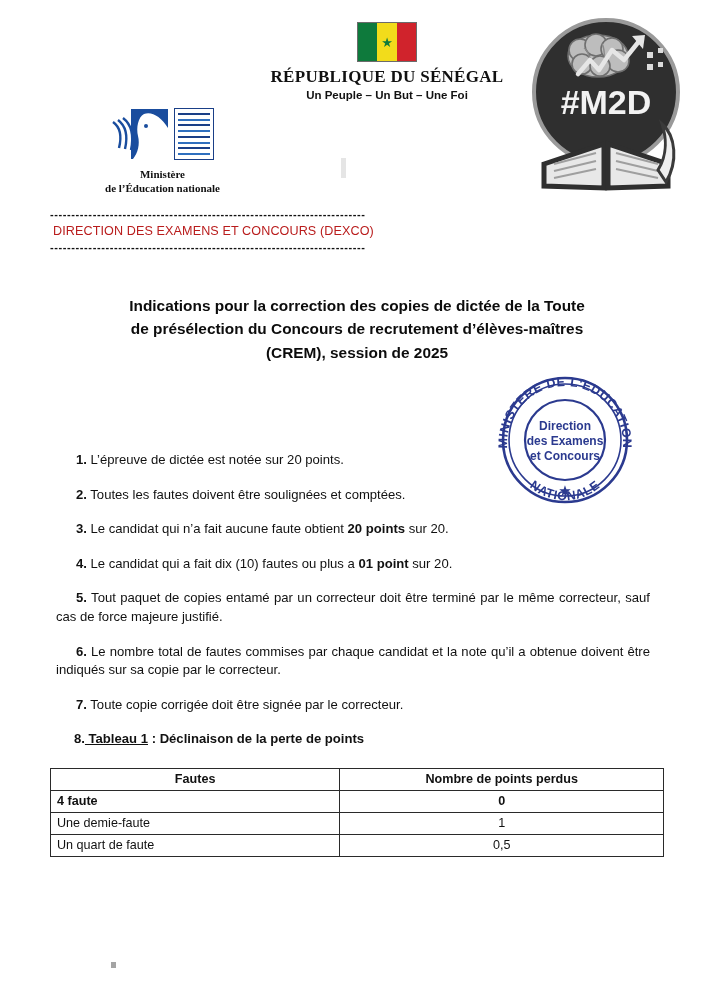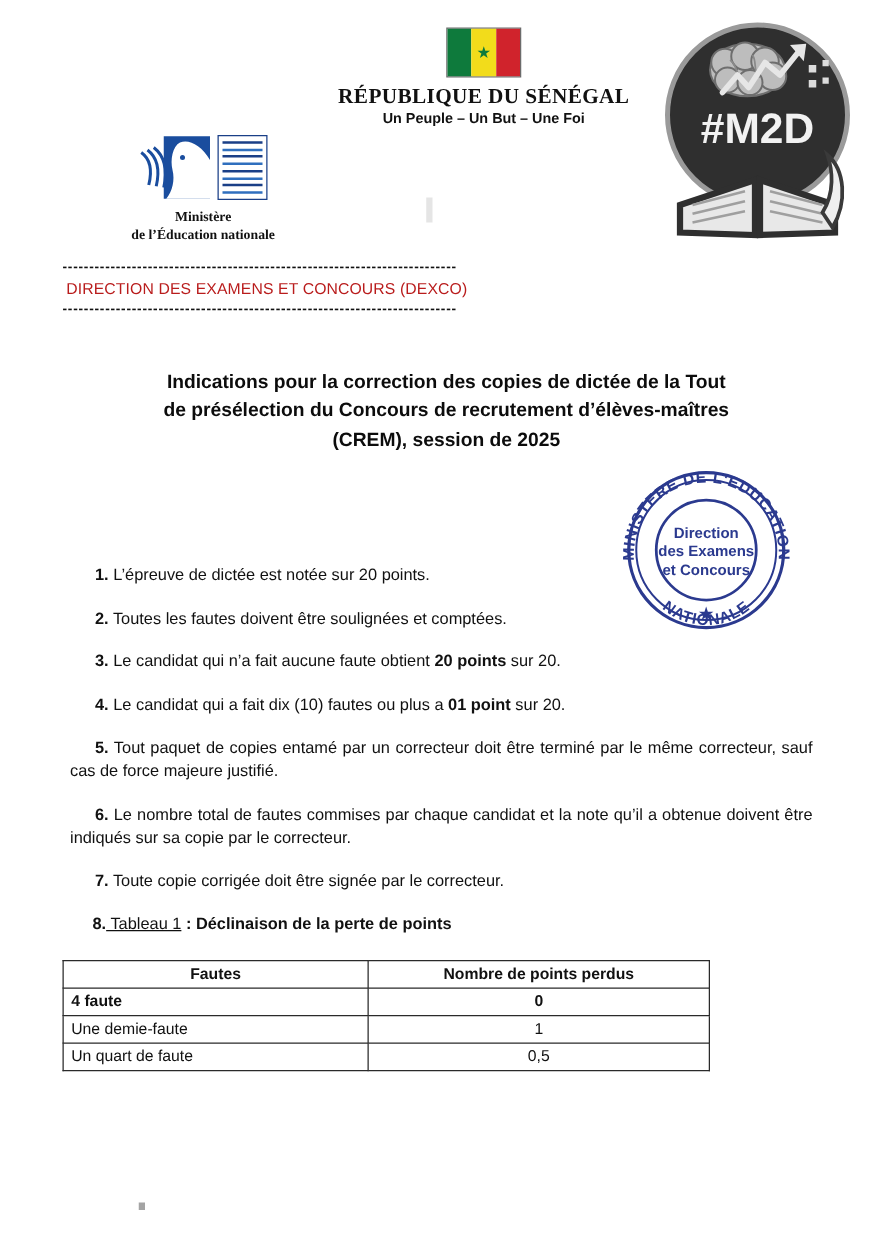--- a/index.html
+++ b/index.html
@@ -195,21 +195,21 @@
     text-align: left;
     margin-bottom: 10px;
   }
   .clause.heading .num { margin-left: 18px; }
 
   
   .table-wrap {
     position: absolute;
     left: 50px;
     top: 768px;
-    width: 518px;
+    width: 614px;
   }
   table.pts {
     border-collapse: collapse;
     width: 100%;
     table-layout: fixed;
     font-size: 12.6px;
     color: #111;
   }
   table.pts td, table.pts th {
     border: 1px solid #2a2a2a;
@@ -331,21 +331,21 @@
   <div class="artifact" style="left:341px; top:158px; width:5px; height:20px;"></div>
 </div>
 
 <div class="dexco">
   <div class="dash-rule" style="letter-spacing: 0.6px;">--------------------------------------------------------------------------</div>
   <div class="dexco-title">DIRECTION DES EXAMENS ET CONCOURS (DEXCO)</div>
   <div class="dash-rule" style="letter-spacing: 0.6px;">--------------------------------------------------------------------------</div>
 </div>
 
 <div class="doc-title">
-  <div>Indications pour la correction des copies de dictée de la Tout</div>
+  <div>Indications pour la correction des copies de dictée de la Toute</div>
   <div>de présélection du Concours de recrutement d’élèves-maîtres</div>
   <div>(CREM), session de 2025</div>
 </div>
 
 <div class="stamp">
   <svg viewBox="0 0 152 146" width="152" height="146" aria-hidden="true">
     <defs>
       <path id="arcTop" d="M 18 78 A 58 58 0 1 1 134 78"></path>
       <path id="arcBot" d="M 22 80 A 54 54 0 0 0 130 80"></path>
     </defs>
@@ -370,21 +370,21 @@
 </div>
 
 <div class="clauses">
     <p class="clause"><span class="num">1.</span><span> L’épreuve de dictée est notée sur 20 points.</span></p>
     <p class="clause"><span class="num">2.</span><span> Toutes les fautes doivent être soulignées et comptées.</span></p>
     <p class="clause"><span class="num">3.</span><span> Le candidat qui n’a fait aucune faute obtient </span><span style="font-weight: bold;">20 points</span><span> sur 20.</span></p>
     <p class="clause"><span class="num">4.</span><span> Le candidat qui a fait dix (10) fautes ou plus a </span><span style="font-weight: bold;">01 point</span><span> sur 20.</span></p>
     <p class="clause"><span class="num">5.</span><span> Tout paquet de copies entamé par un correcteur doit être terminé par le même correcteur, sauf cas de force majeure justifié.</span></p>
     <p class="clause"><span class="num">6.</span><span> Le nombre total de fautes commises par chaque candidat et la note qu’il a obtenue doivent être indiqués sur sa copie par le correcteur.</span></p>
     <p class="clause"><span class="num">7.</span><span> Toute copie corrigée doit être signée par le correcteur.</span></p>
-    <p class="clause heading"><span class="num">8.</span><span class="u" style="font-weight: normal;"> Tableau 1</span><span style="font-weight: bold;"> : Déclinaison de la perte de points</span></p>
+    <p class="clause heading"><span class="num">8.</span><span class="u" style="font-weight: bold;"> Tableau 1</span><span style="font-weight: bold;"> : Déclinaison de la perte de points</span></p>
   </div>
 
 <div class="table-wrap">
   <table class="pts">
     <colgroup>
         <col style="width:47.2%">
         <col style="width:52.8%">
       </colgroup>
     <thead>
       <tr>

